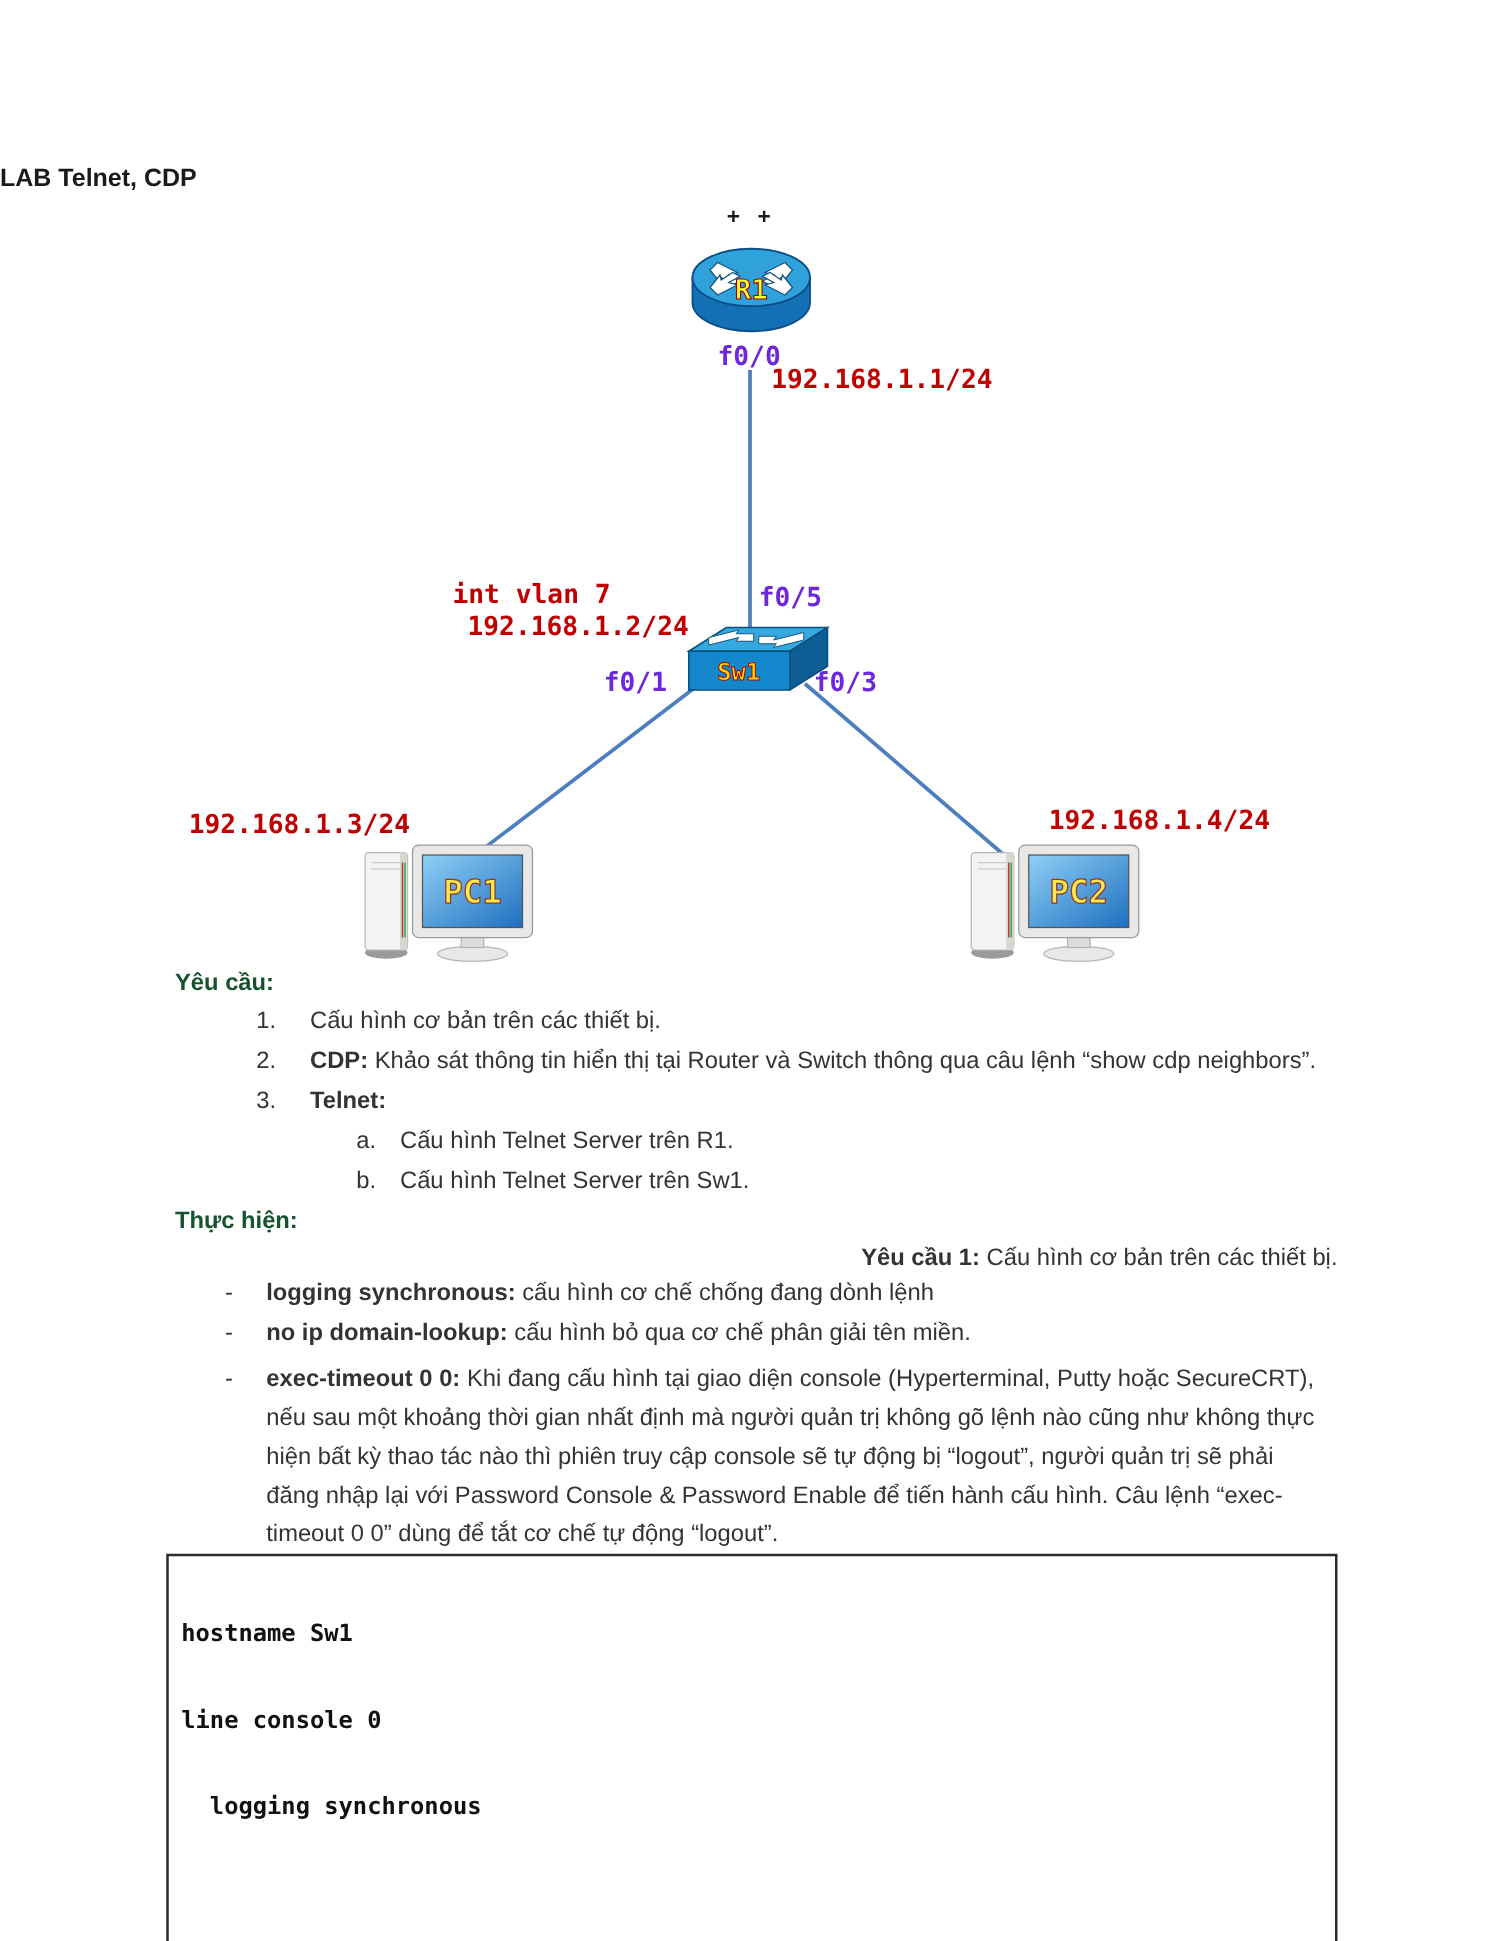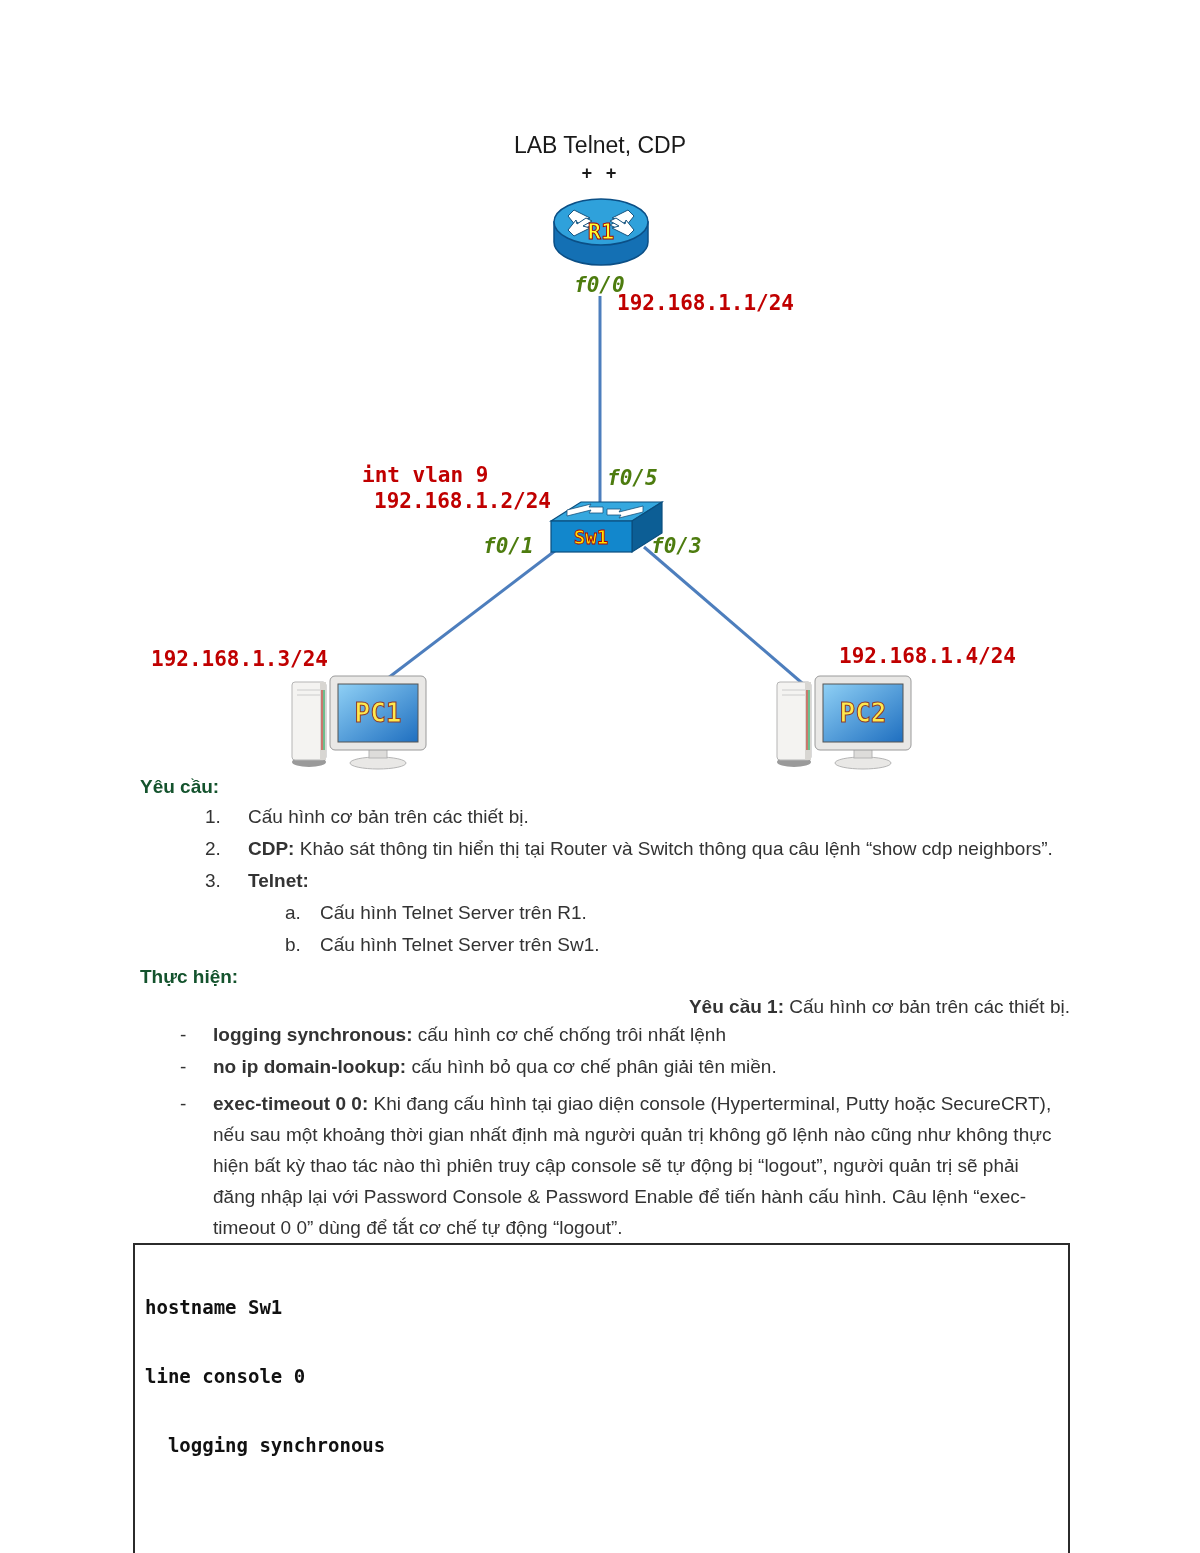--- a/index.html
+++ b/index.html
@@ -2,36 +2,36 @@
 <html><head>
 <meta charset="utf-8">
 <style>
   html,body { margin:0; padding:0; background:#ffffff; }
   .page {
     position:relative; width:1200px; height:1553px; background:#ffffff;
     font-family:"Liberation Sans", sans-serif; color:#333333; overflow:hidden;
   }
   .doc-title {
     position:absolute; top:132px; left:0; width:100%;
-    text-align:center; font-size:23px; font-weight:normal; color:#1a1a1a;
+    text-align:left; font-size:20px; font-weight:bold; color:#1a1a1a;
   }
   .title-marks {
     position:absolute; top:163px; left:0; width:100%;
     text-align:center; font-size:17px; font-weight:bold; color:#1a1a1a;
     font-family:"DejaVu Sans Mono","Liberation Mono",monospace; letter-spacing:2px;
   }
   
   .diagram { position:absolute; top:0; left:0; width:1200px; height:780px; }
   .links { position:absolute; top:0; left:0; }
   .dev { position:absolute; }
   .lbl-mono {
     position:absolute; font-family:"DejaVu Sans Mono","Liberation Mono",monospace;
     font-weight:bold; font-size:21px; white-space:nowrap; line-height:1;
   }
-  .lbl-blue { color:#4d7c0f;font-style:italic; }
+  .lbl-blue { color:#6d28d9; }
   .lbl-red  { color:#C00000; }
   
   .content { position:absolute; top:776px; left:140px; width:930px; font-size:19px; line-height:22px; }
   .red-head { color:#14532d; font-weight:bold; margin:0 0 8px 0; font-size:19px; }
   .oli { display:flex; margin-left:65px; margin-bottom:10px; }
   .oli .num { width:43px; flex:none; }
   .subli { display:flex; margin-left:145px; margin-bottom:10px; }
   .subli .letter { width:35px; flex:none; }
   .b { font-weight:bold; }
   .req1 { margin:8px 0 6px 0;text-align:right; }
@@ -124,21 +124,21 @@
           <stop offset="0" stop-color="#8FD0F5"></stop>
             <stop offset="1" stop-color="#1F6FC0"></stop>
         </linearGradient>
       </defs>
       <rect x="58" y="14" width="80" height="58" fill="url(#scr2)" stroke="#555555"></rect>
       <text x="98" y="52" text-anchor="middle" font-family="DejaVu Sans Mono, Liberation Mono, monospace" font-size="26" font-weight="bold" fill="#FFE84C" stroke="#8B3A2E" stroke-width="1">PC2</text>
     </svg>
 
     <div class="lbl-mono lbl-blue" style="left:574px; top:275px;">f0/0</div>
     <div class="lbl-mono lbl-red" style="left:617px; top:293px;">192.168.1.1/24</div>
-    <div class="lbl-mono lbl-red" style="left:362px; top:465px;">int vlan 9</div>
+    <div class="lbl-mono lbl-red" style="left:362px; top:465px;">int vlan 7</div>
     <div class="lbl-mono lbl-red" style="left:374px; top:491px;">192.168.1.2/24</div>
     <div class="lbl-mono lbl-blue" style="left:607px; top:468px;">f0/5</div>
     <div class="lbl-mono lbl-blue" style="left:483px; top:536px;">f0/1</div>
     <div class="lbl-mono lbl-blue" style="left:651px; top:536px;">f0/3</div>
     <div class="lbl-mono lbl-red" style="left:151px; top:649px;">192.168.1.3/24</div>
     <div class="lbl-mono lbl-red" style="left:839px; top:646px;">192.168.1.4/24</div>
   </div>
 
   <div class="content">
 
@@ -168,21 +168,21 @@
       <span class="letter">b.</span>
       <span>Cấu hình Telnet Server trên Sw1.</span>
     </div>
 
     <p class="red-head" style="margin-top:0;">Thực hiện:</p>
 
     <p class="req1"><span class="b">Yêu cầu 1:</span><span> Cấu hình cơ bản trên các thiết bị.</span></p>
 
     <div class="bul">
       <span class="dash">-</span>
-      <span class="btxt"><span class="b">logging synchronous:</span><span> cấu hình cơ chế chống trôi nhất lệnh</span></span>
+      <span class="btxt"><span class="b">logging synchronous:</span><span> cấu hình cơ chế chống đang dònh lệnh</span></span>
     </div>
 
     <div class="bul">
       <span class="dash">-</span>
       <span class="btxt"><span class="b">no ip domain-lookup:</span><span> cấu hình bỏ qua cơ chế phân giải tên miền.</span></span>
     </div>
 
     <div class="bul bul-par">
       <span class="dash">-</span>
       <span class="btxt"><span class="b">exec-timeout 0 0:</span><span> Khi đang cấu hình tại giao diện console (Hyperterminal, Putty hoặc SecureCRT), nếu sau một khoảng thời gian nhất định mà người quản trị không gõ lệnh nào cũng như không thực hiện bất kỳ thao tác nào thì phiên truy cập console sẽ tự động bị “logout”, người quản trị sẽ phải đăng nhập lại với Password Console &amp; Password Enable để tiến hành cấu hình. Câu lệnh “exec-timeout 0 0” dùng để tắt cơ chế tự động “logout”.</span></span>

